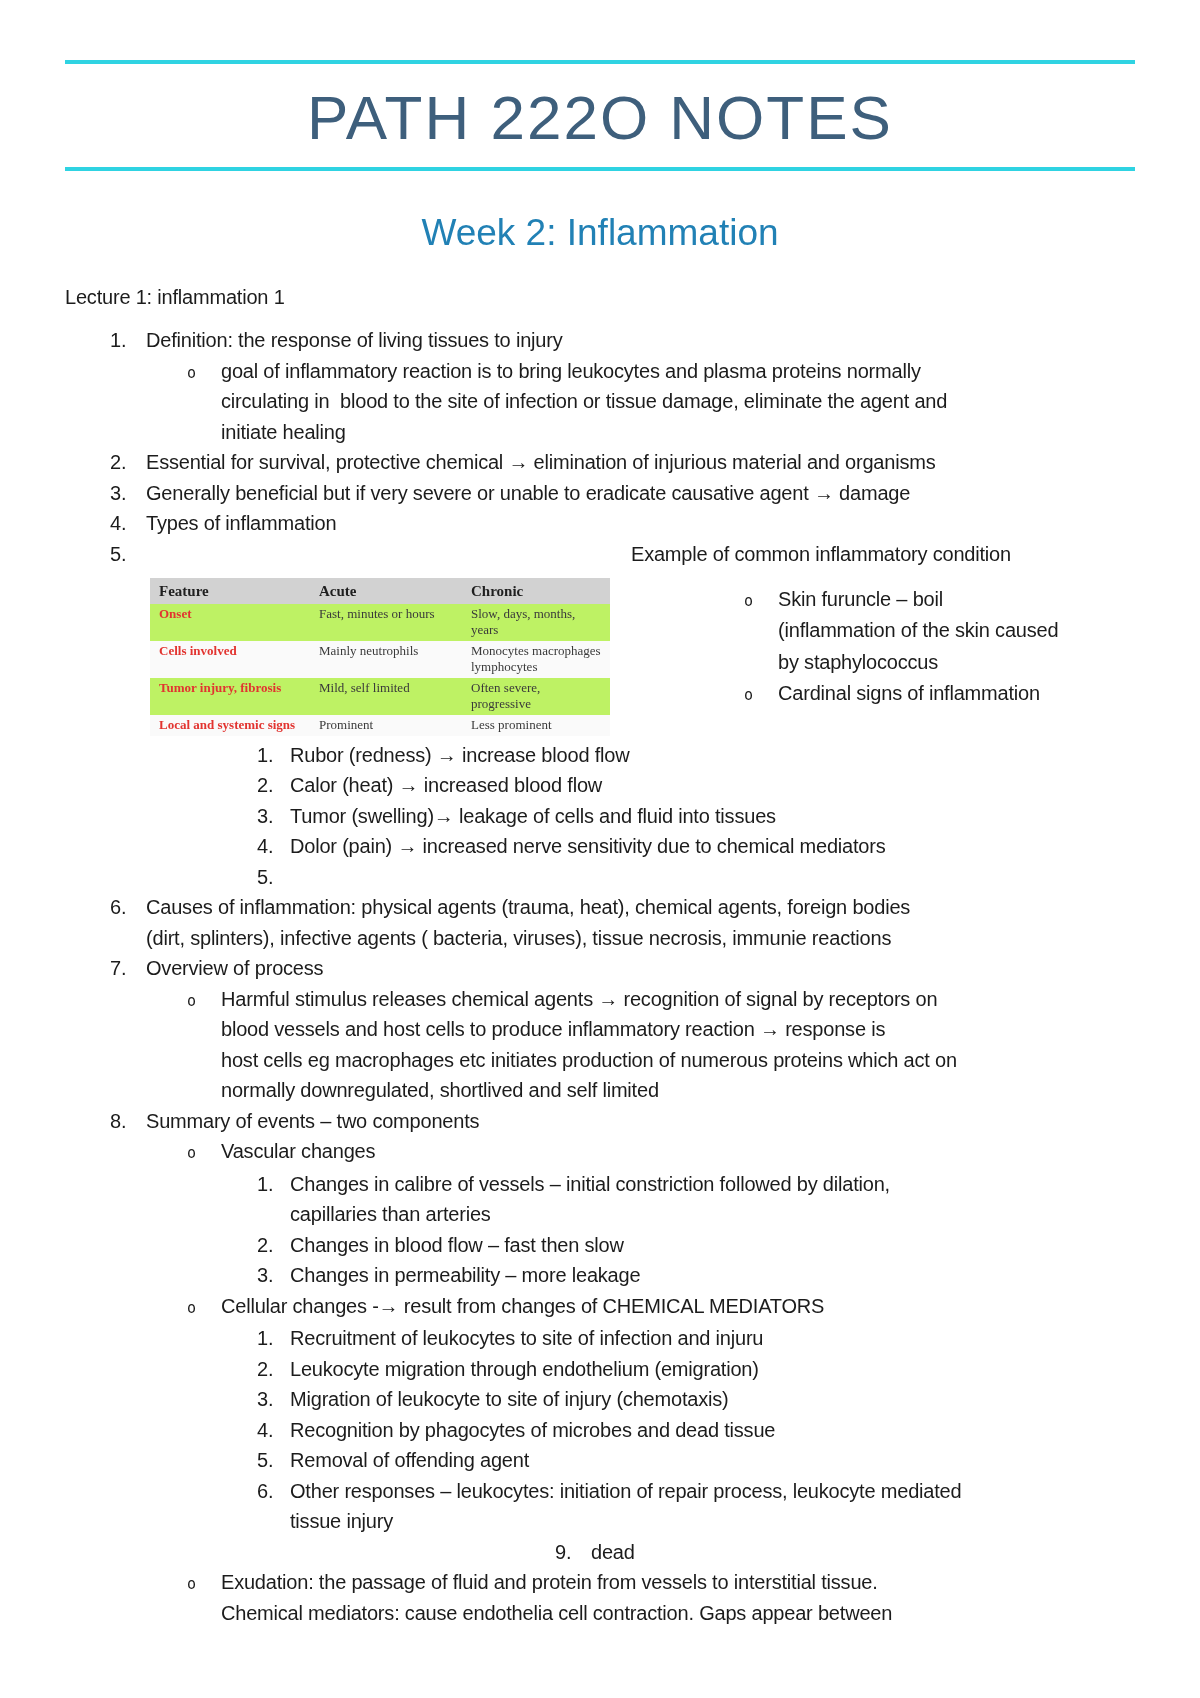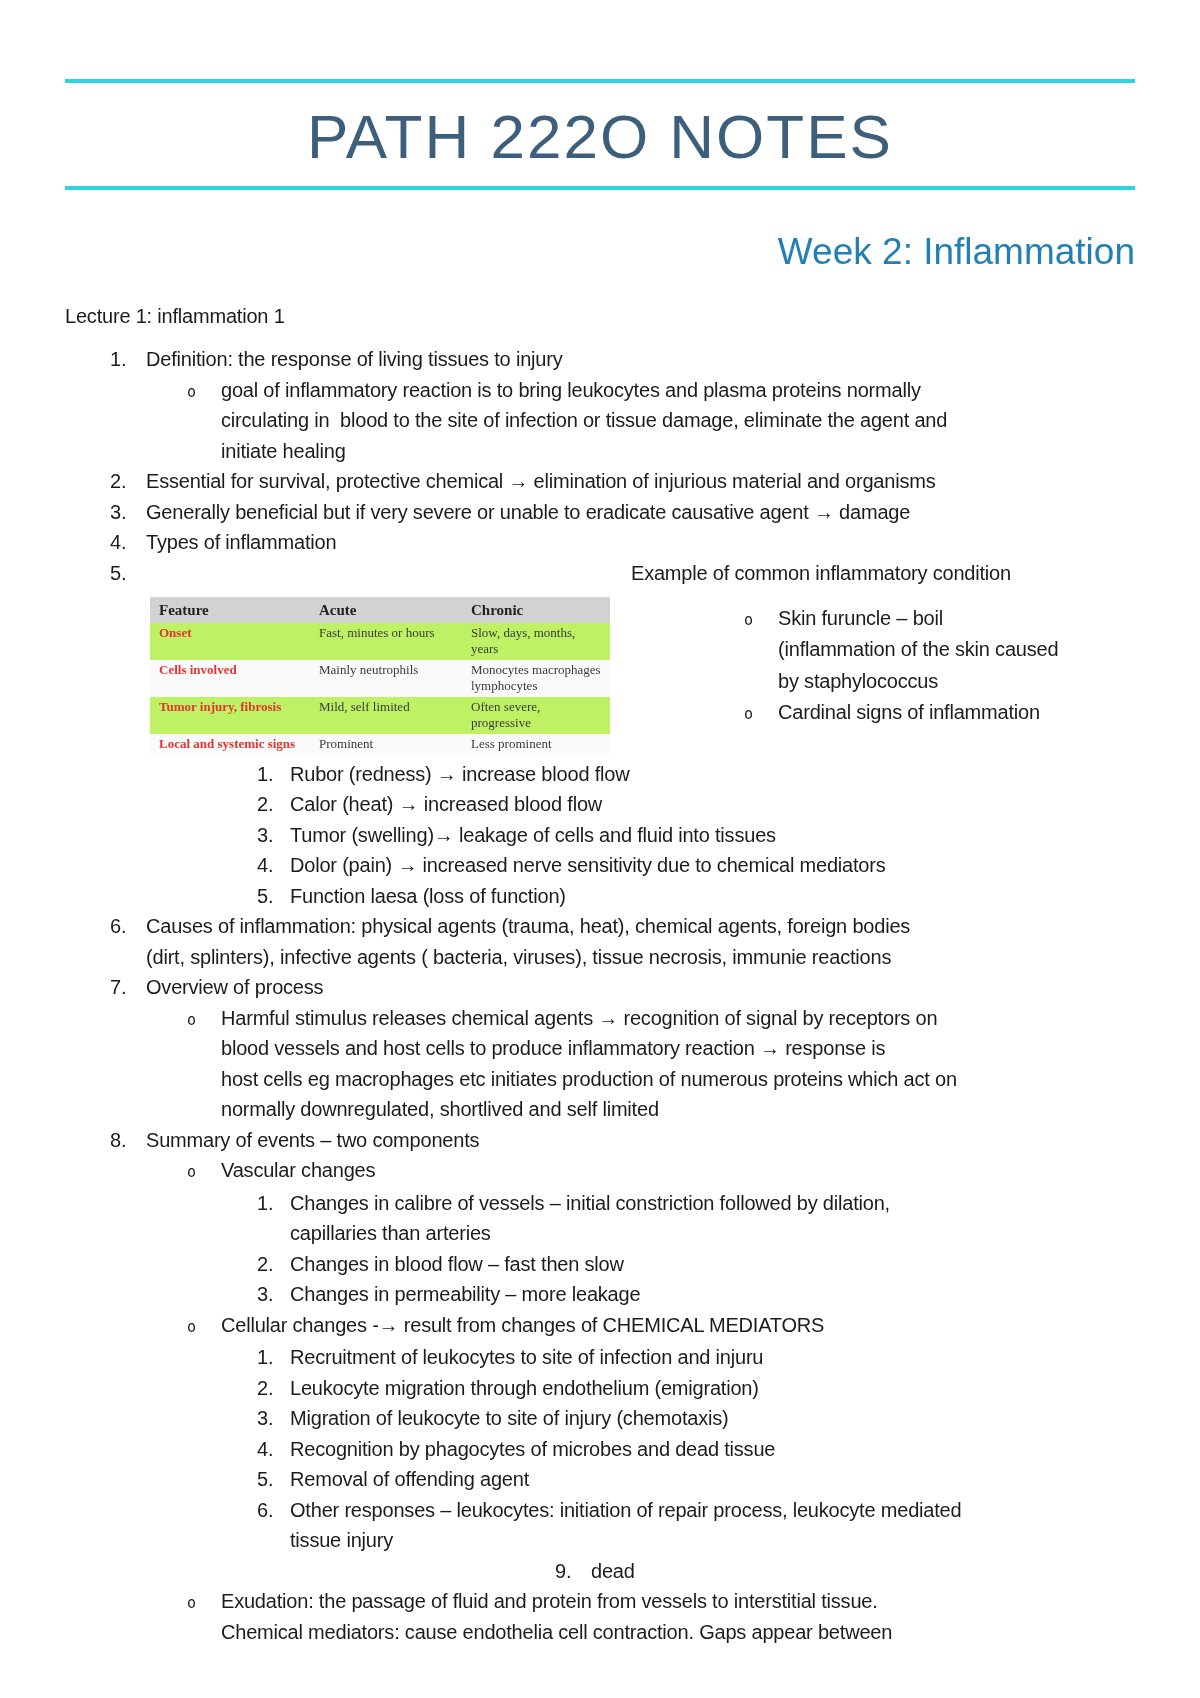--- a/index.html
+++ b/index.html
@@ -1,39 +1,39 @@
 <!DOCTYPE html>
 <html><head>
 <meta charset="utf-8">
 <style>
   html, body { margin: 0; padding: 0; background: #ffffff; }
   .sheet {
     position: relative;
     width: 1200px; height: 1698px;
     box-sizing: border-box;
-    padding: 79px 65px 0 65px;
+    padding: 60px 65px 0 65px;
     background: #ffffff;
     font-family: "Liberation Sans", sans-serif;
     color: #1c1c1c;
     overflow: hidden;
   }
   .rule { height: 4px; background: #2fd3e2; }
   h1.doc-title {
     margin: 21px 0 16px 0;
     text-align: center;
     font-size: 62px;
     line-height: 66px;
     font-weight: normal;
     letter-spacing: 2px;
     color: #3e5f7c;
     font-family: "Liberation Sans", sans-serif;
   }
   h2.week-title {
     margin: 41px 0 0 0;
-    text-align: right;
+    text-align: center;
     font-size: 37px;
     line-height: 41px;
     font-weight: normal;
     color: #2181b5;
   }
   .lecture {
     margin-top: 33px;
     font-size: 20px;
     letter-spacing: -0.2px;
   }
@@ -222,23 +222,20 @@
         </div>
     </div>
     <div class="row L3">
       <span class="m">4.</span>
       <div class="t">
           <div class="line">Dolor (pain) → increased nerve sensitivity due to chemical mediators</div>
         </div>
     </div>
     <div class="row L3">
       <span class="m">5.</span>
-      <div class="t">
-          <div class="line">Function laesa (loss of function)</div>
-        </div>
     </div>
 
     <div class="row L1">
       <span class="m">6.</span>
       <div class="t">
         <div class="line">Causes of inflammation: physical agents (trauma, heat), chemical agents, foreign bodies</div>
         <div class="line">(dirt, splinters), infective agents ( bacteria, viruses), tissue necrosis, immunie reactions</div>
       </div>
     </div>
 

